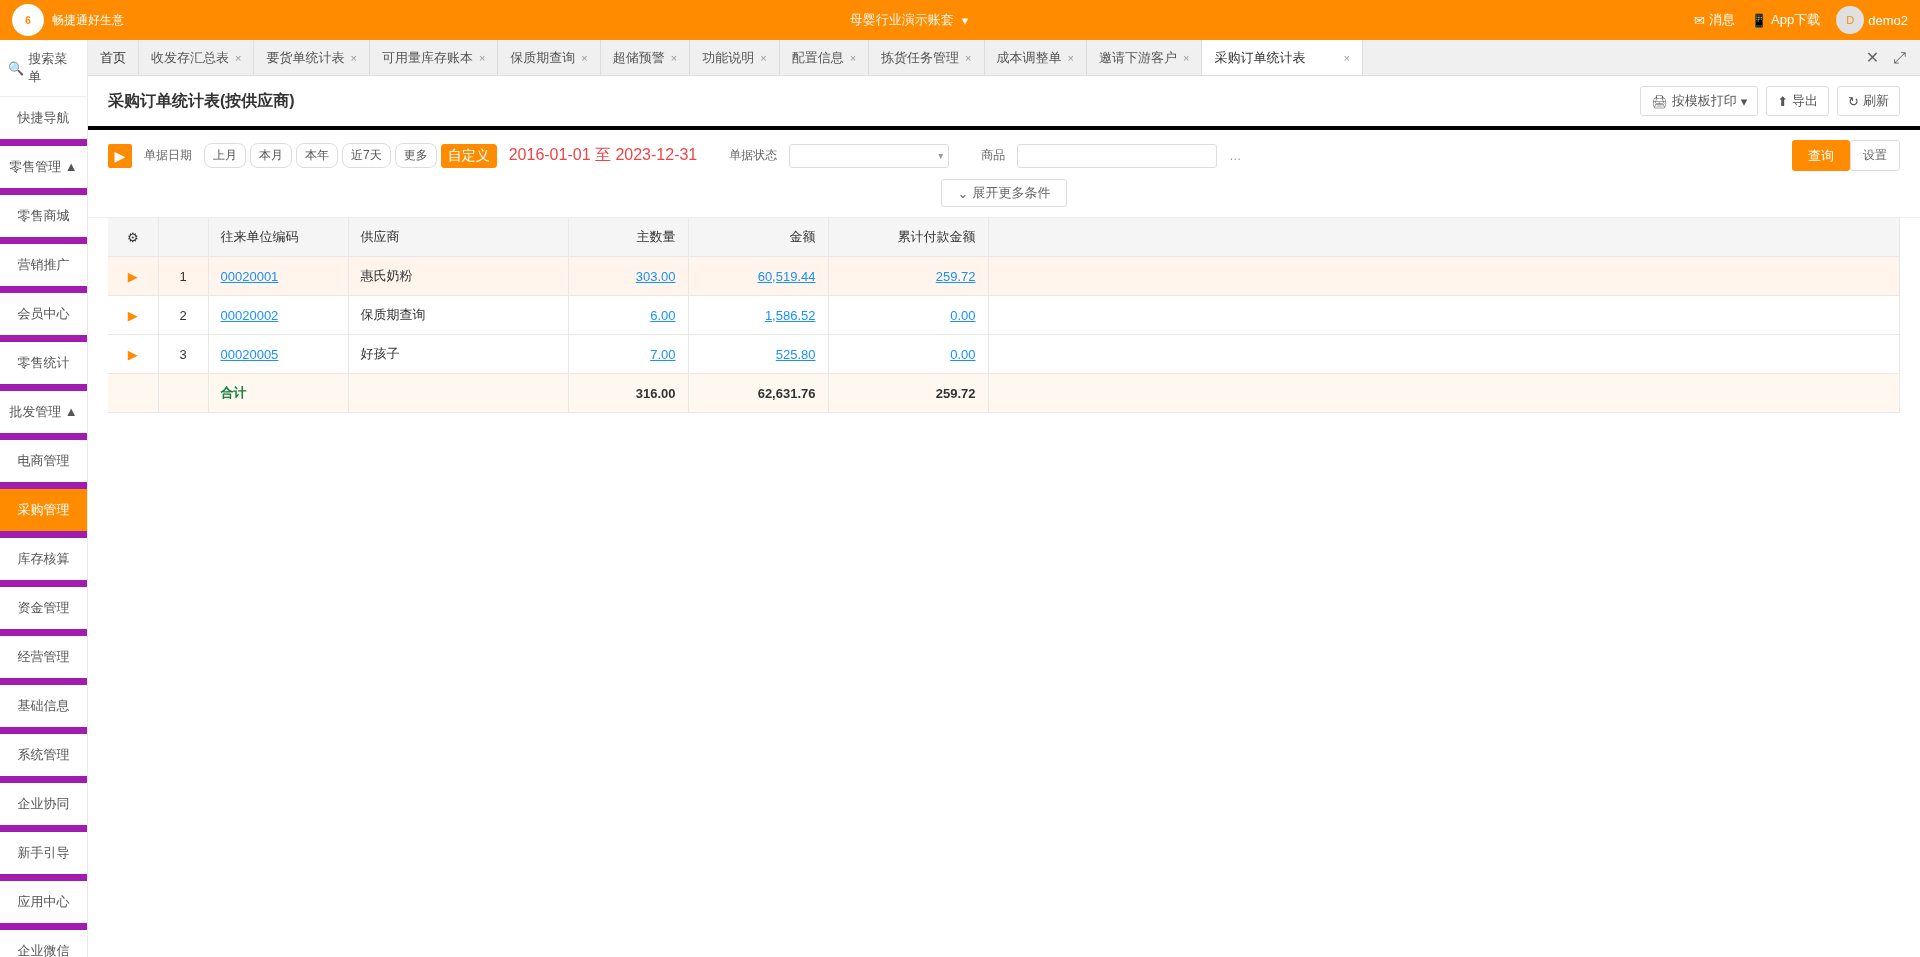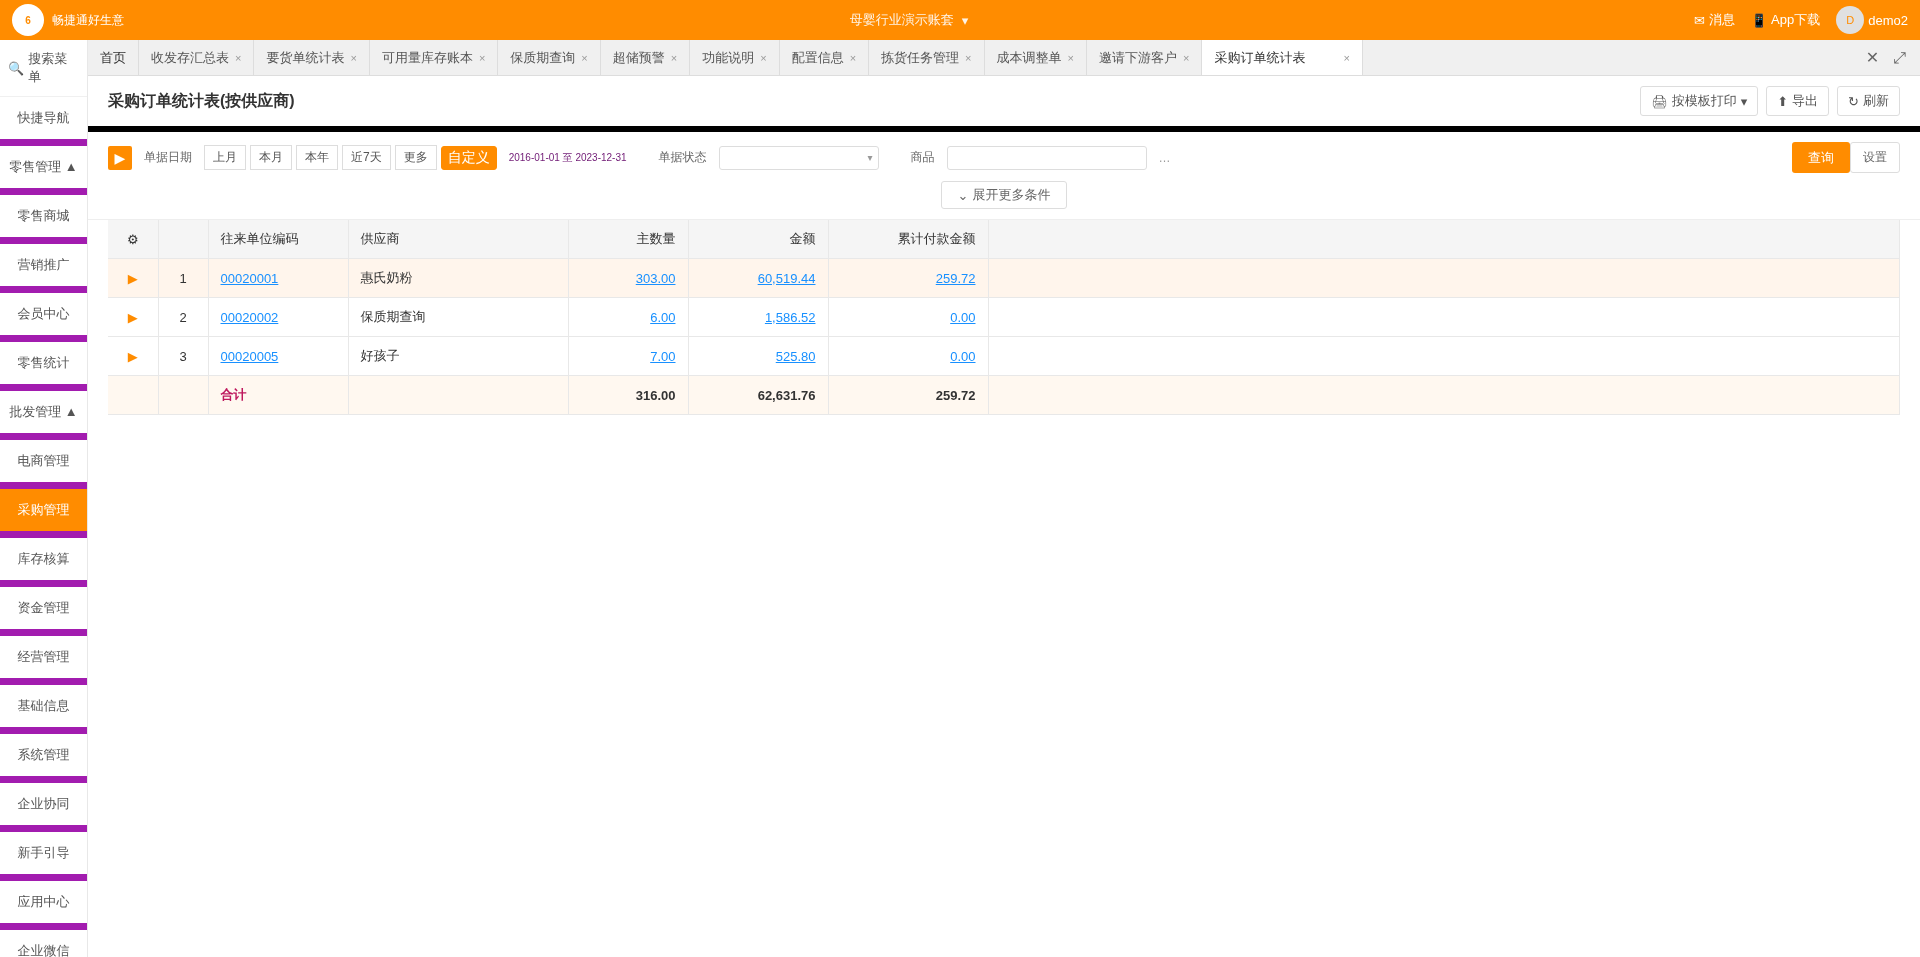--- a/index.html
+++ b/index.html
@@ -31,36 +31,36 @@
     
     .nav-tabs { height: 36px; background: #f0f0f0; display: flex; align-items: center; overflow: hidden; flex-shrink: 0; border-bottom: 1px solid #ddd; }
     .nav-tab { padding: 0 12px; height: 36px; display: flex; align-items: center; gap: 4px; cursor: pointer; white-space: nowrap; font-size: 12px; color: #555; border-right: 1px solid #ddd; background: #f0f0f0; }
     .nav-tab.active { background: white; color: #333; gap: 36px; }
     .nav-tab-home { background: #f0f0f0; color: #333; font-size: 13px; }
     .nav-tab-close { color: #999; font-size: 11px; cursor: pointer; margin-left: 2px; }
     .nav-tabs-actions { margin-left: auto; display: flex; align-items: center; gap: 2px; padding-right: 8px; }
     .nav-tab-action-btn { padding: 2px 6px; cursor: pointer; color: #666; font-size: 16px; }
 
     
-    .page-header { background: white; padding: 10px 20px; border-bottom: 6px solid #000000; display: flex; align-items: center; justify-content: space-between; flex-shrink: 0; }
+    .page-header { background: white; padding: 10px 20px; border-bottom: 4px solid #000000; display: flex; align-items: center; justify-content: space-between; flex-shrink: 0; }
     .page-title { font-size: 16px; font-weight: bold; color: #333; }
     .page-actions { display: flex; align-items: center; gap: 8px; }
     .btn-template { background: white; border: 1px solid #ddd; padding: 5px 10px; cursor: pointer; display: flex; align-items: center; gap: 4px; border-radius: 3px; font-size: 12px; color: #555; }
     .btn-export { background: white; border: 1px solid #ddd; padding: 5px 10px; cursor: pointer; display: flex; align-items: center; gap: 4px; border-radius: 3px; font-size: 12px; color: #555; }
     .btn-refresh { background: white; border: 1px solid #ddd; padding: 5px 10px; cursor: pointer; display: flex; align-items: center; gap: 4px; border-radius: 3px; font-size: 12px; color: #555; }
 
     
     .filter-area { background: white; padding: 10px 20px; border-bottom: 1px solid #eee; flex-shrink: 0; }
     .filter-row { display: flex; align-items: center; gap: 12px; margin-bottom: 8px; flex-wrap: nowrap; }
     .filter-toggle-btn { width: 24px; height: 24px; background: #ff8c00; color: white; border: none; cursor: pointer; display: flex; align-items: center; justify-content: center; border-radius: 2px; font-size: 14px; flex-shrink: 0; }
     .filter-label { color: #666; font-size: 12px; white-space: nowrap; }
     .filter-date-group { display: flex; align-items: center; gap: 4px; }
-    .filter-date-btn { padding: 3px 8px; border: 1px solid #ddd; background: white; cursor: pointer; font-size: 12px; color: #555; border-radius: 0; }
+    .filter-date-btn { padding: 3px 8px; border: 1px solid #ddd; background: white; cursor: pointer; font-size: 12px; color: #555; border-radius: 8px; }
     .filter-date-btn.custom { background: #ff8c00; color: white; border-color: #ff8c00; border-radius: 3px; font-size: 14px; padding: 2px 6px; }
-    .filter-date-range { font-size: 10px; color: #701a75; }
+    .filter-date-range { font-size: 16px; color: #ef4444; }
     .filter-status-select { padding: 4px 24px 4px 8px; border: 1px solid #ddd; border-radius: 3px; font-size: 12px; color: #555; background: white; cursor: pointer; min-width: 160px; appearance: none; -webkit-appearance: none; }
     .filter-select-wrapper { position: relative; display: inline-flex; align-items: center; }
     .filter-select-arrow { position: absolute; right: 6px; color: #999; pointer-events: none; font-size: 10px; }
     .filter-goods-input { padding: 4px 8px; border: 1px solid #ddd; border-radius: 3px; font-size: 12px; min-width: 200px; }
     .filter-goods-more { color: #999; cursor: pointer; font-size: 12px; }
     .btn-query { background: #ff8c00; color: white; border: none; padding: 6px 16px; border-radius: 3px; cursor: pointer; font-size: 13px; }
     .btn-settings { background: white; color: #666; border: 1px solid #ddd; padding: 6px 12px; border-radius: 3px; cursor: pointer; font-size: 12px; }
     .expand-row { display: flex; justify-content: center; }
     .btn-expand { padding: 4px 16px; border: 1px solid #ddd; background: white; color: #666; cursor: pointer; font-size: 12px; display: flex; align-items: center; gap: 4px; border-radius: 3px; }
 
@@ -73,21 +73,21 @@
     tr.row-highlight { background: #fff5ec; }
     .col-num { width: 50px; text-align: center; }
     .col-code { width: 140px; }
     .col-supplier { width: 220px; }
     .col-qty { width: 120px; text-align: right; }
     .col-amount { width: 140px; text-align: right; }
     .col-paid { width: 160px; text-align: right; }
     .link-val { color: #1890ff; cursor: pointer; text-decoration: underline; }
     tfoot tr { background: #fff8f0; }
     tfoot td { font-weight: bold; color: #333; }
-    .total-label { color: #be185d; margin-top: 48px; }
+    .total-label { color: #15803d; margin-top: 48px; }
   </style>
 </head>
 <body>
 
 <div class="topbar">
   <div class="topbar-left">
     <div class="topbar-logo">
       <div class="topbar-logo-inner">6</div>
     </div>
     <span class="topbar-title">畅捷通好生意</span>

